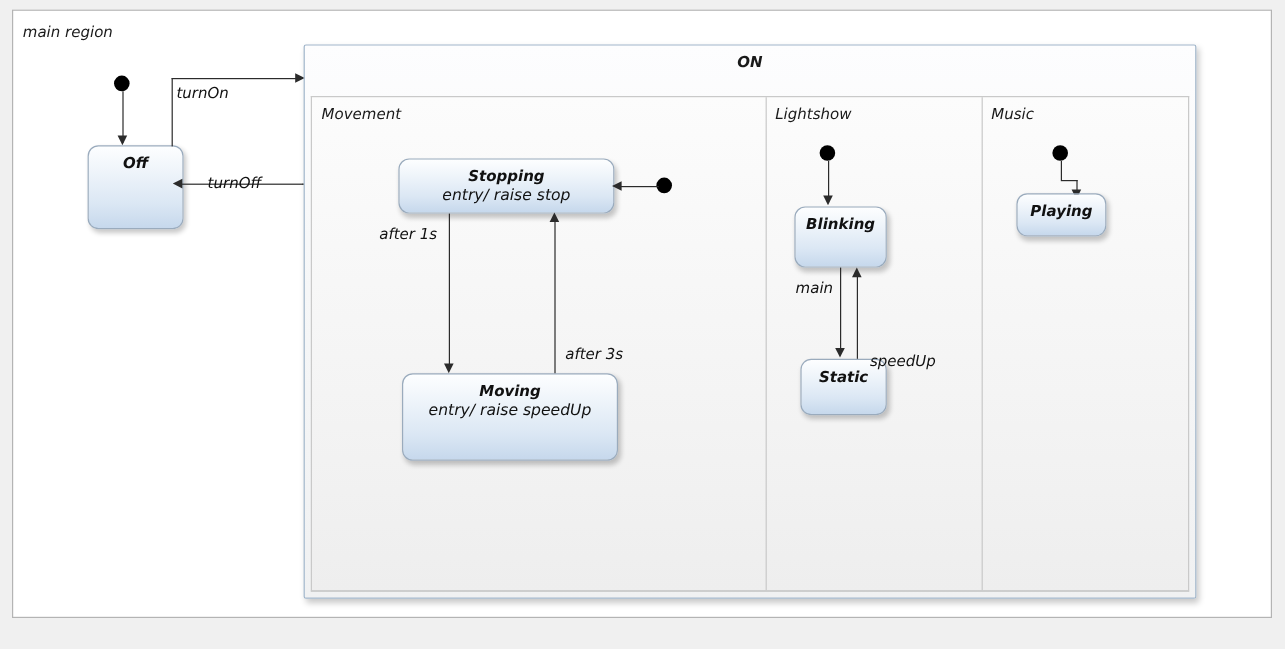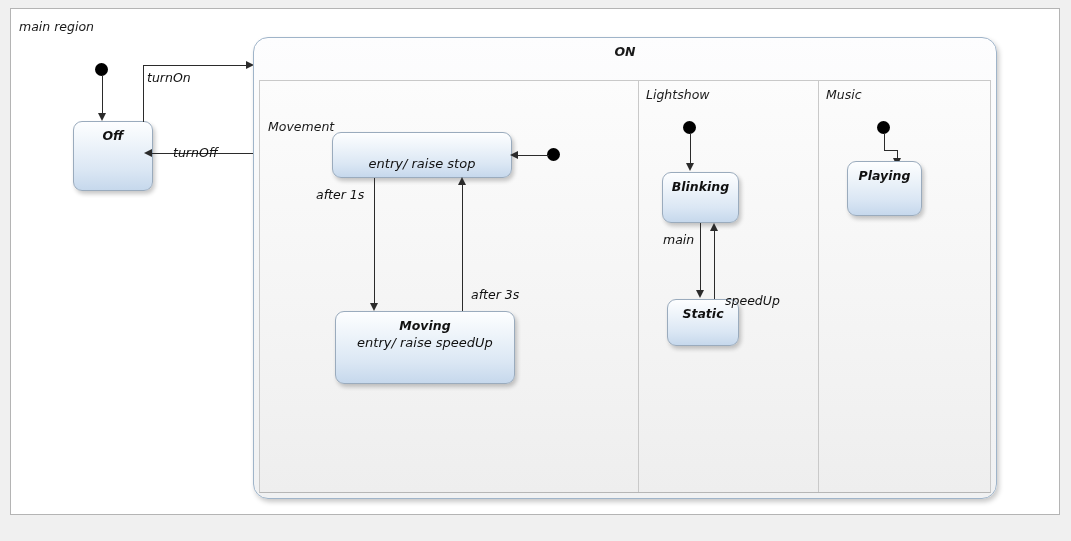--- a/index.html
+++ b/index.html
@@ -32,21 +32,21 @@
     position: absolute;
     font-size: 12.5px;
     color: #1a1a1a;
     white-space: nowrap;
   }
   
   .composite {
     position: absolute;
     box-sizing: border-box;
     border: 1px solid #9fb4c9;
-    border-radius: 15px;
+    border-radius: 2px;
     background: linear-gradient(to bottom, #fdfdfe 0%, #f7f8f9 35%, #f0f1f2 100%);
     box-shadow: 2px 3px 5px rgba(0,0,0,0.22);
     padding-left: 18px;
   }
   .composite-title {
     position: absolute;
     left: 0; right: 0; top: 6px;
     text-align: center;
     font-size: 12.5px;
     font-weight: bold;
@@ -171,25 +171,26 @@
 
     <div class="composite" style="left:242px; top:28px; width:744px; height:462px;">
 
       <div class="composite-title">ON</div>
 
       <div class="composite-inner">
 
         <div class="vdivider" style="left:378px;"></div>
         <div class="vdivider" style="left:558px;"></div>
 
-        <div class="region-title" style="left:8px; top:6px;margin-top:32px;">Movement</div>
+        <div class="region-title" style="left:8px; top:6px;">Movement</div>
         <div class="region-title" style="left:386px; top:6px;">Lightshow</div>
         <div class="region-title" style="left:566px; top:6px;">Music</div>
 
         <div class="state" style="left:72px; top:51px; width:180px; height:46px;">
+          <div class="state-name">Stopping</div>
           <div class="state-body">entry/ raise stop</div>
         </div>
 
         <div class="initial" style="left:287px; top:67px;"></div>
         <div class="ln-h" style="left:256px; top:74px; width:33px;"></div>
         <div class="arrow arrow-left" style="left:250px; top:70px;"></div>
 
         <div class="state" style="left:75px; top:230px; width:180px; height:73px;">
           <div class="state-name">Moving</div>
           <div class="state-body">entry/ raise speedUp</div>
@@ -222,21 +223,21 @@
         <div class="ln-v" style="left:454px; top:149px; height:69px;"></div>
         <div class="arrow arrow-up" style="left:450px; top:142px;"></div>
         <div class="tlabel" style="left:465px; top:212px;">speedUp</div>
 
         <div class="initial" style="left:617px; top:40px;"></div>
         <div class="ln-v" style="left:624px; top:53px; height:16px;"></div>
         <div class="ln-h" style="left:624px; top:69px; width:14px;"></div>
         <div class="ln-v" style="left:637px; top:69px; height:11px;"></div>
         <div class="arrow arrow-down" style="left:633px; top:77px;"></div>
 
-        <div class="state" style="left:587px; top:80px; width:75px; height:55px;">
+        <div class="state" style="left:587px; top:80px; width:75px; height:36px;">
           <div class="state-name">Playing</div>
         </div>
 
       </div>
     </div>
 
   </div>
 
 </div>
 

